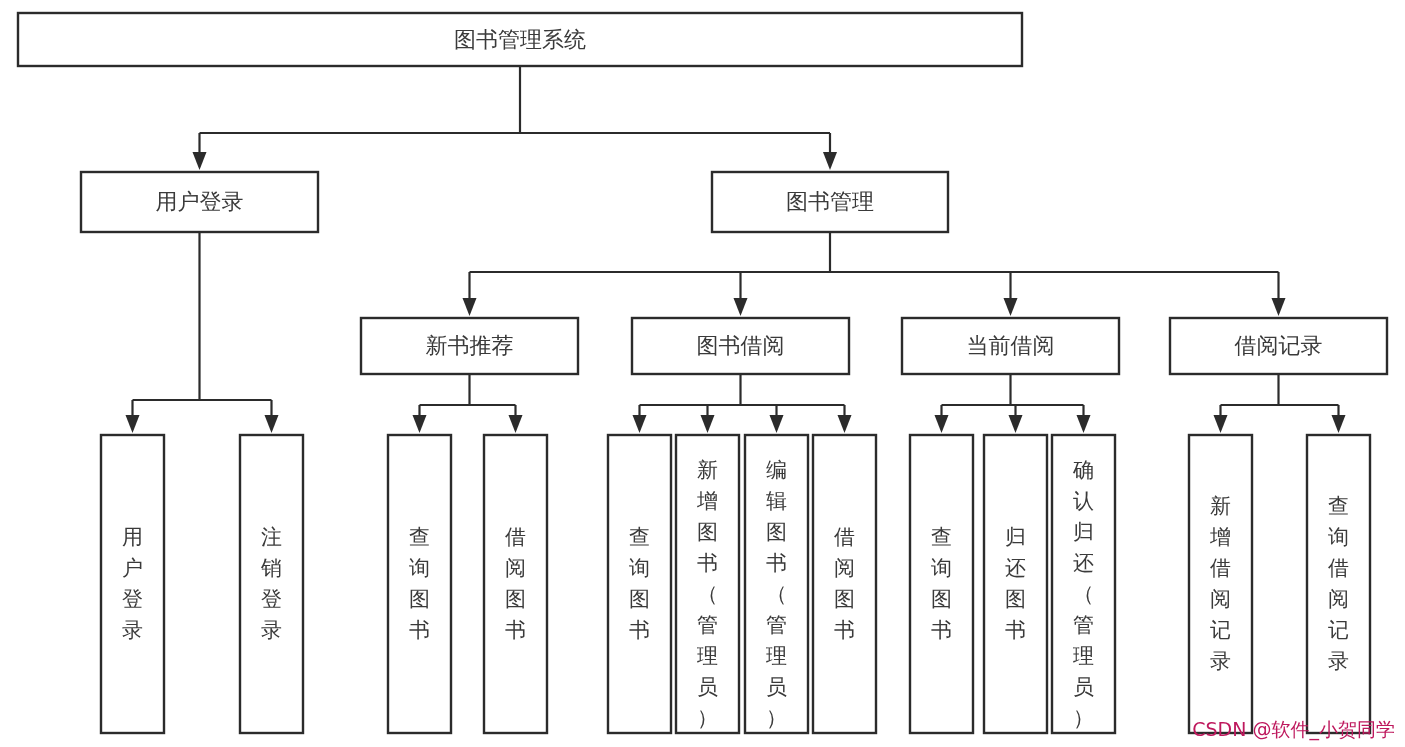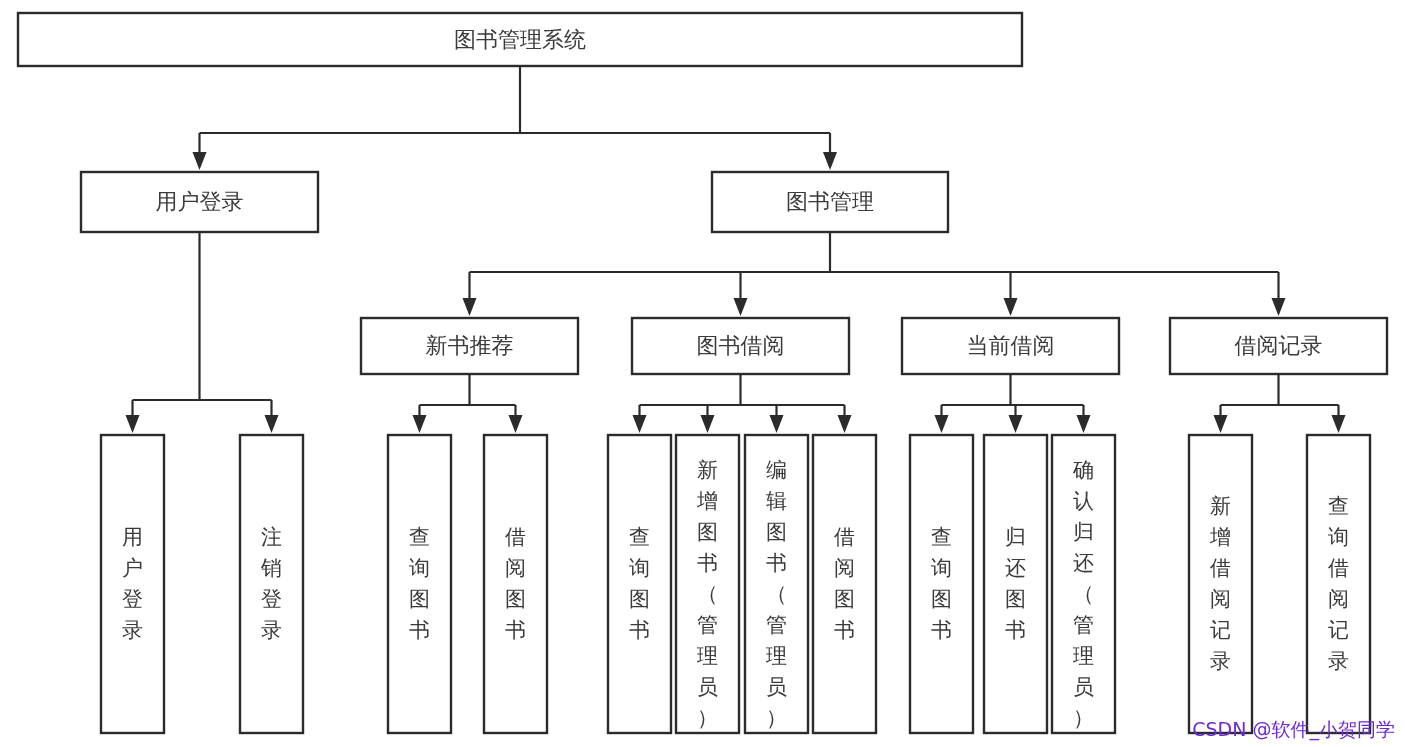--- a/index.html
+++ b/index.html
@@ -50,21 +50,21 @@
     text-anchor: middle;
     dominant-baseline: middle;
   }
   .node-label.vertical-label {
     font-size: 21px;
   }
   .watermark-text {
     position: absolute;
     right: 10px;
     bottom: 4px;
-    color: #6d28d9;
+    color: #be185d;
     font-size: 19px;
     font-family: "DejaVu Sans", "Liberation Sans", sans-serif;
     white-space: nowrap;
     user-select: none;
   }
 </style>
 </head>
 <body>
 
 <div id="diagram-root">

